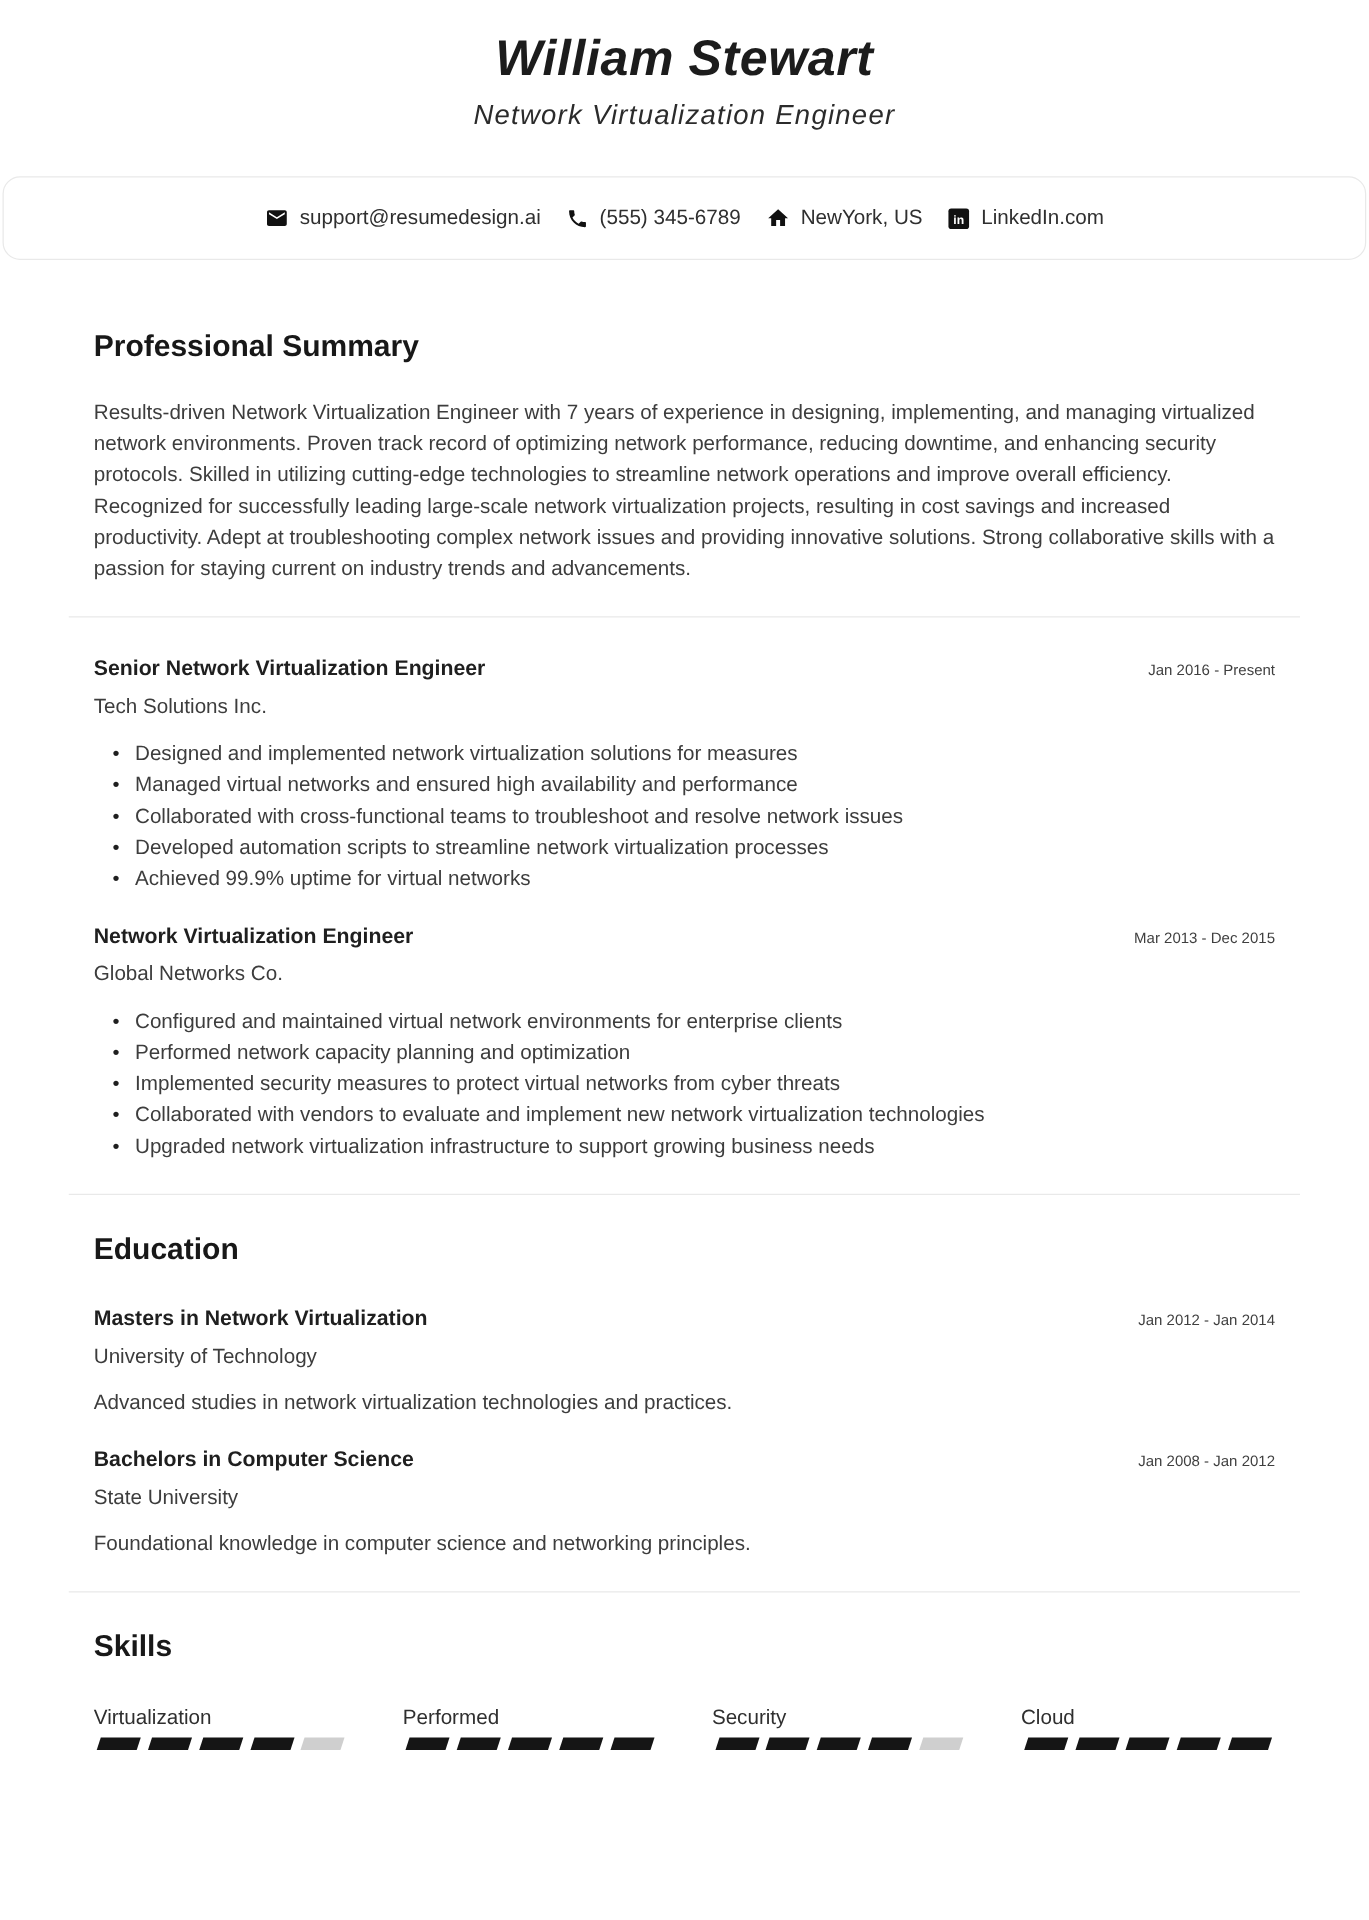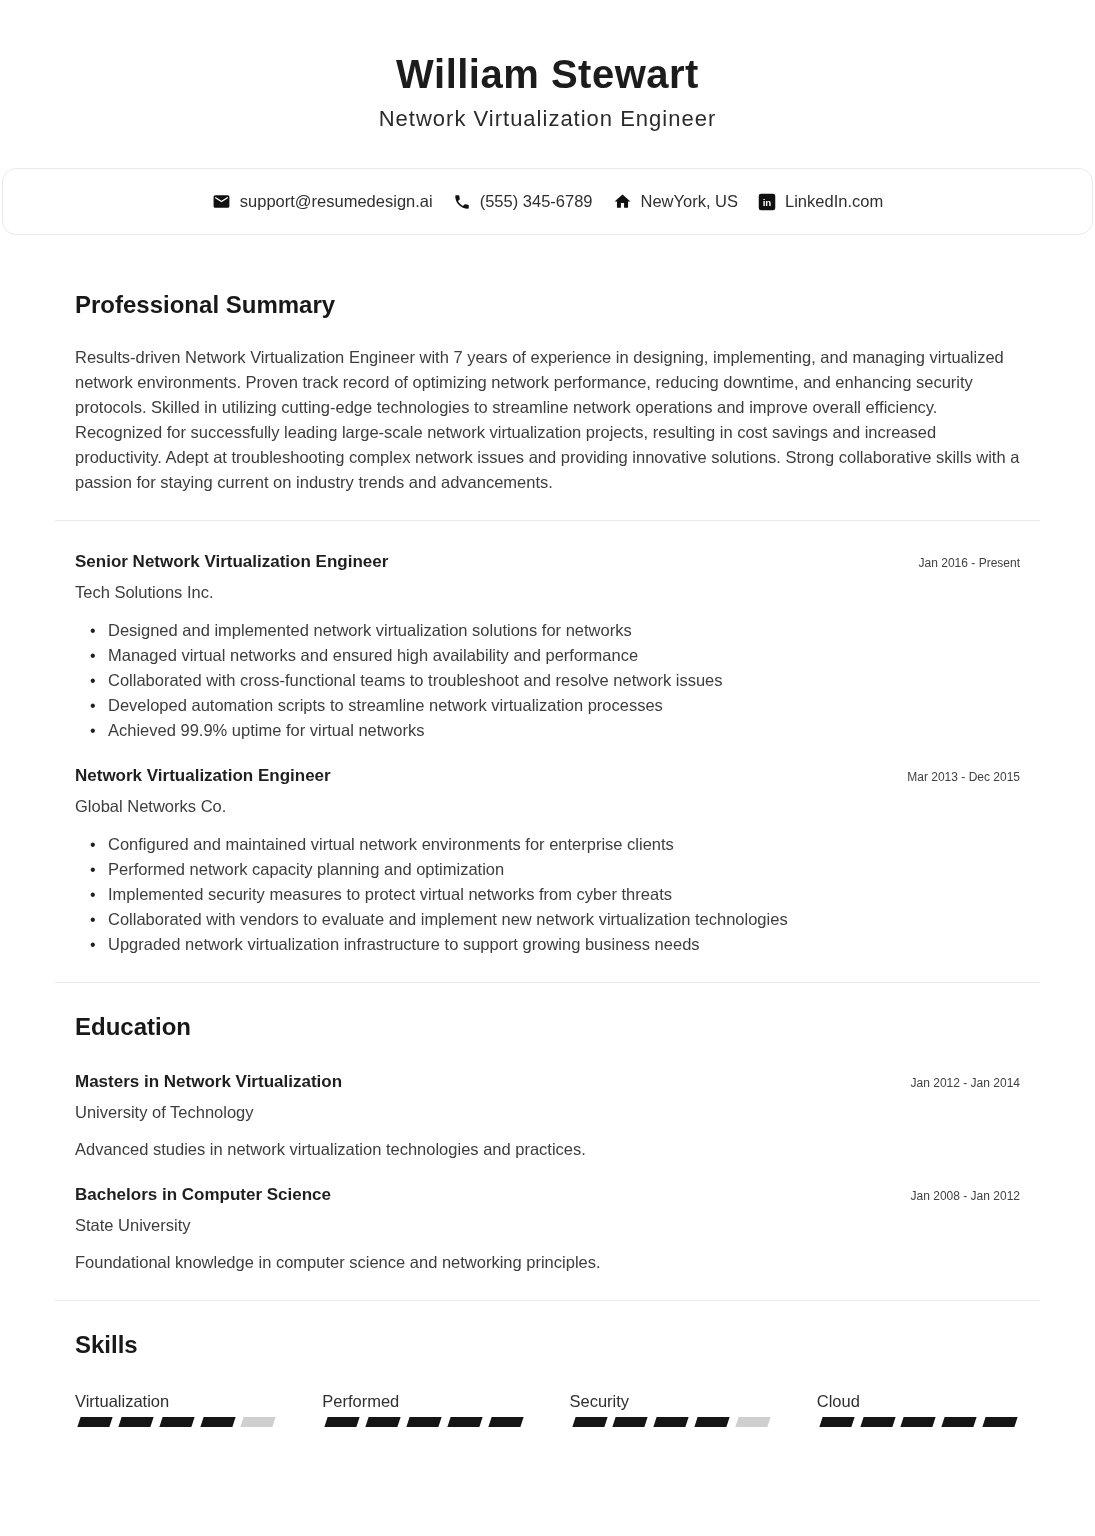--- a/index.html
+++ b/index.html
@@ -12,21 +12,21 @@
   *{box-sizing:border-box;}
   html,body{margin:0;padding:0;background:#fff;}
   body{
     width:1095px;height:1536px;overflow:hidden;
     font-family:"Liberation Sans","DejaVu Sans",sans-serif;
     color:var(--text);
     font-size:16.5px;line-height:25px;
   }
   .page{width:100%;height:100%;}
   
-  .header{ text-align:center; padding-top:51px; }
+  .header{ text-align:center; padding-top:24px;font-style:italic; }
   .name{
     margin:0; font-size:40px; line-height:46px; font-weight:700;
     color:#1c1c1c; letter-spacing:0.5px;
   }
   .job-title-sub{
     margin-top:9px; font-size:22px; line-height:26px;
     color:#2b2b2b; letter-spacing:1px; font-weight:400;
   }
   
   .contact-bar{
@@ -140,21 +140,21 @@
 
     <section>
 
       <article class="entry">
         <div class="entry-row">
           <h3 class="entry-title">Senior Network Virtualization Engineer</h3>
           <span class="entry-dates">Jan 2016 - Present</span>
         </div>
         <div class="entry-sub">Tech Solutions Inc.</div>
         <ul class="bullets">
-          <li>Designed and implemented network virtualization solutions for networks</li>
+          <li>Designed and implemented network virtualization solutions for measures</li>
           <li>Managed virtual networks and ensured high availability and performance</li>
           <li>Collaborated with cross-functional teams to troubleshoot and resolve network issues</li>
           <li>Developed automation scripts to streamline network virtualization processes</li>
           <li>Achieved 99.9% uptime for virtual networks</li>
         </ul>
       </article>
 
       <article class="entry">
         <div class="entry-row">
           <h3 class="entry-title">Network Virtualization Engineer</h3>

